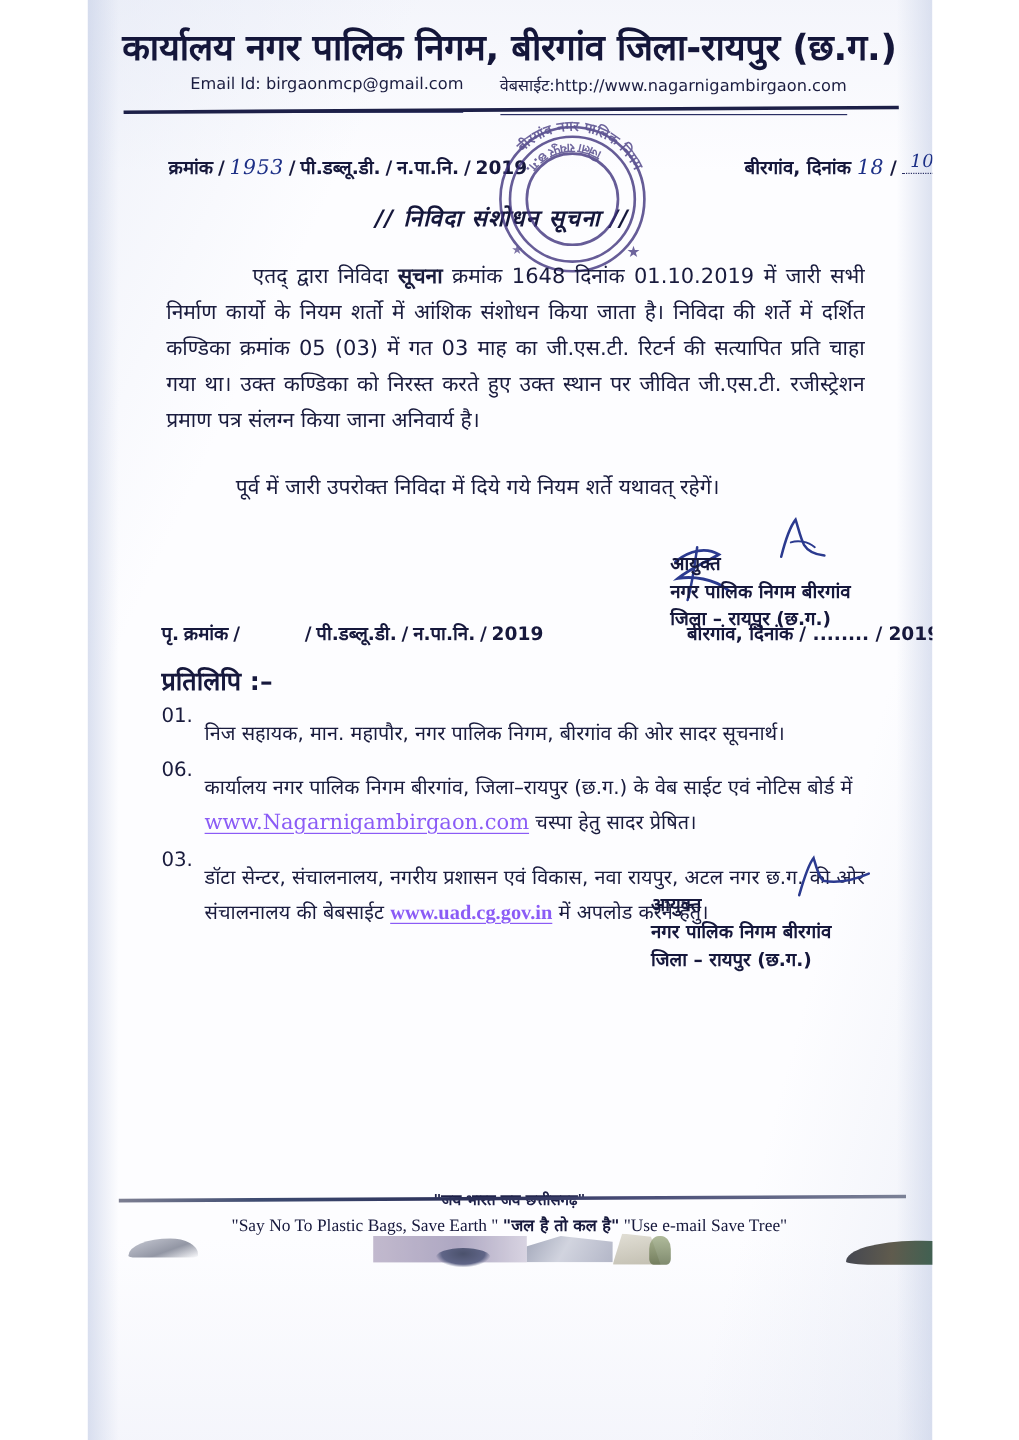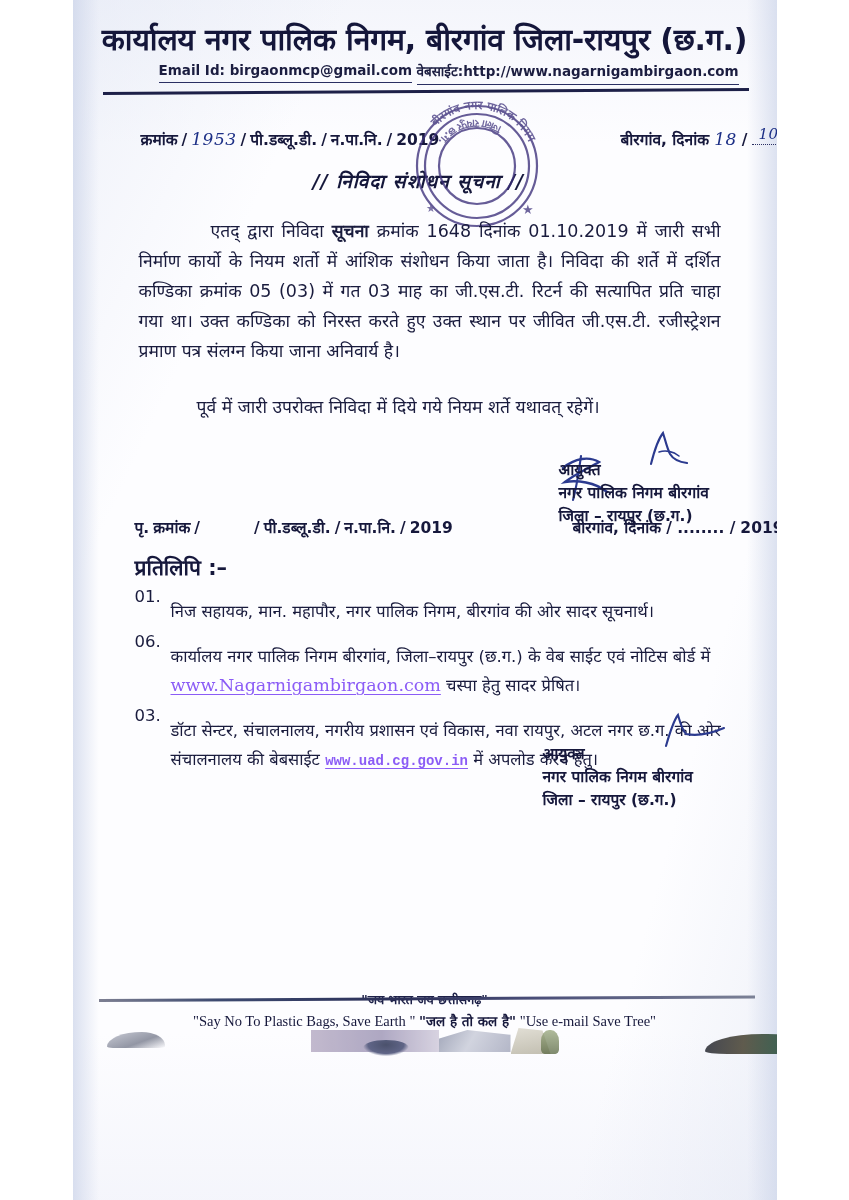--- a/index.html
+++ b/index.html
@@ -64,24 +64,24 @@
     top: 62px;
     left: 86px;
     right: 86px;
     height: 20px;
   }
   .contact-email, .contact-web {
     position: absolute;
     top: 0;
     font-family: "DejaVu Sans", sans-serif;
     font-size: 13.5px;
-    font-weight: 700;
+    font-weight: 400;
     color: #1b1d40;
     border-bottom: 1.4px solid #2a2f63;
-    padding-bottom: 4px;
+    padding-bottom: 15px;
     white-space: nowrap;
   }
   .contact-email { left: 0; }
   .contact-web { left: 258px; }
 
   .header-rule {
     position: absolute;
     left: 30px;
     right: 28px;
     top: 92px;
@@ -271,23 +271,23 @@
   }
   .copy-text { flex: 1 1 auto; margin-top: 15px; }
   .link-url {
     font-family: "DejaVu Serif", serif;
     text-decoration: underline;
     text-underline-offset: 2.5px;
     color: #8b5cf6;
     font-size: 17.5px;
   }
   .link-url.mono {
-    font-family: Liberation Mono, monospace;
-    font-weight: 700;
-    font-size: 14px;
+    font-family: Liberation Serif, serif;
+    font-weight: 700;
+    font-size: 17px;
   }
 
   
   .footer-rule {
     position: absolute;
     left: 26px;
     right: 22px;
     top: 999px;
     height: 2.6px;
     background: linear-gradient(90deg, #7d7f92 0%, #3d4a70 18%, #2b2f58 46%, #494d78 66%, #7b8196 100%);

